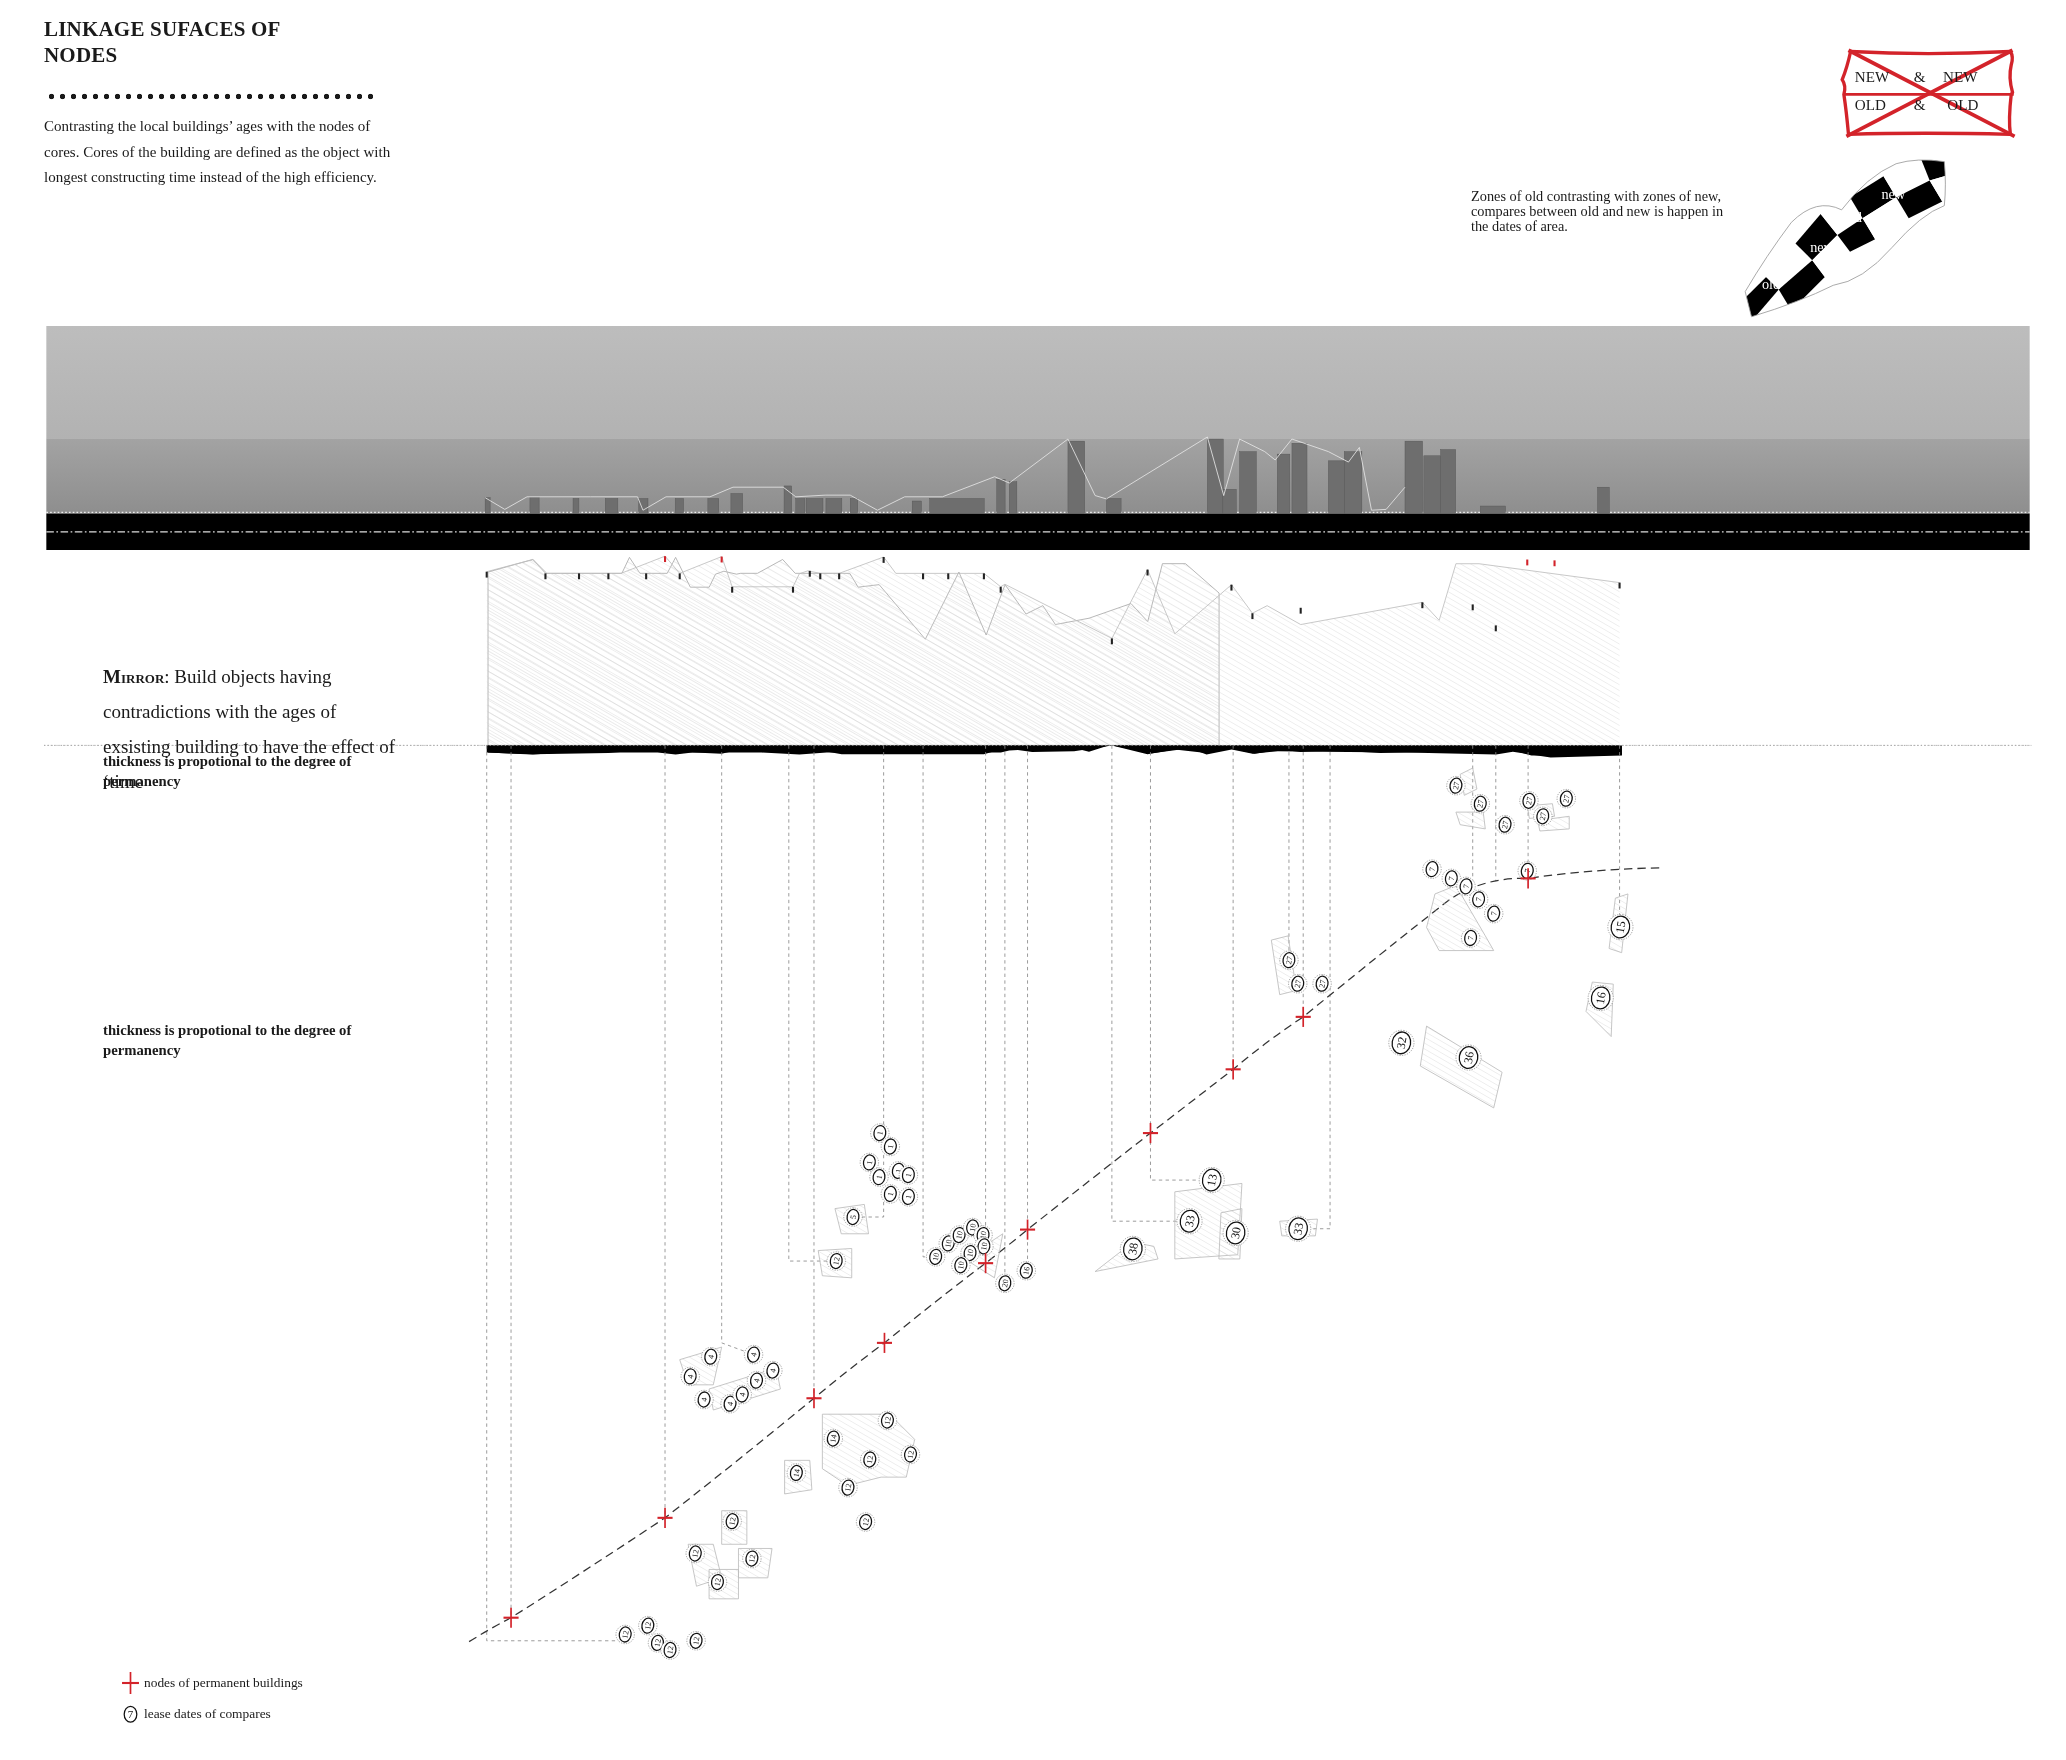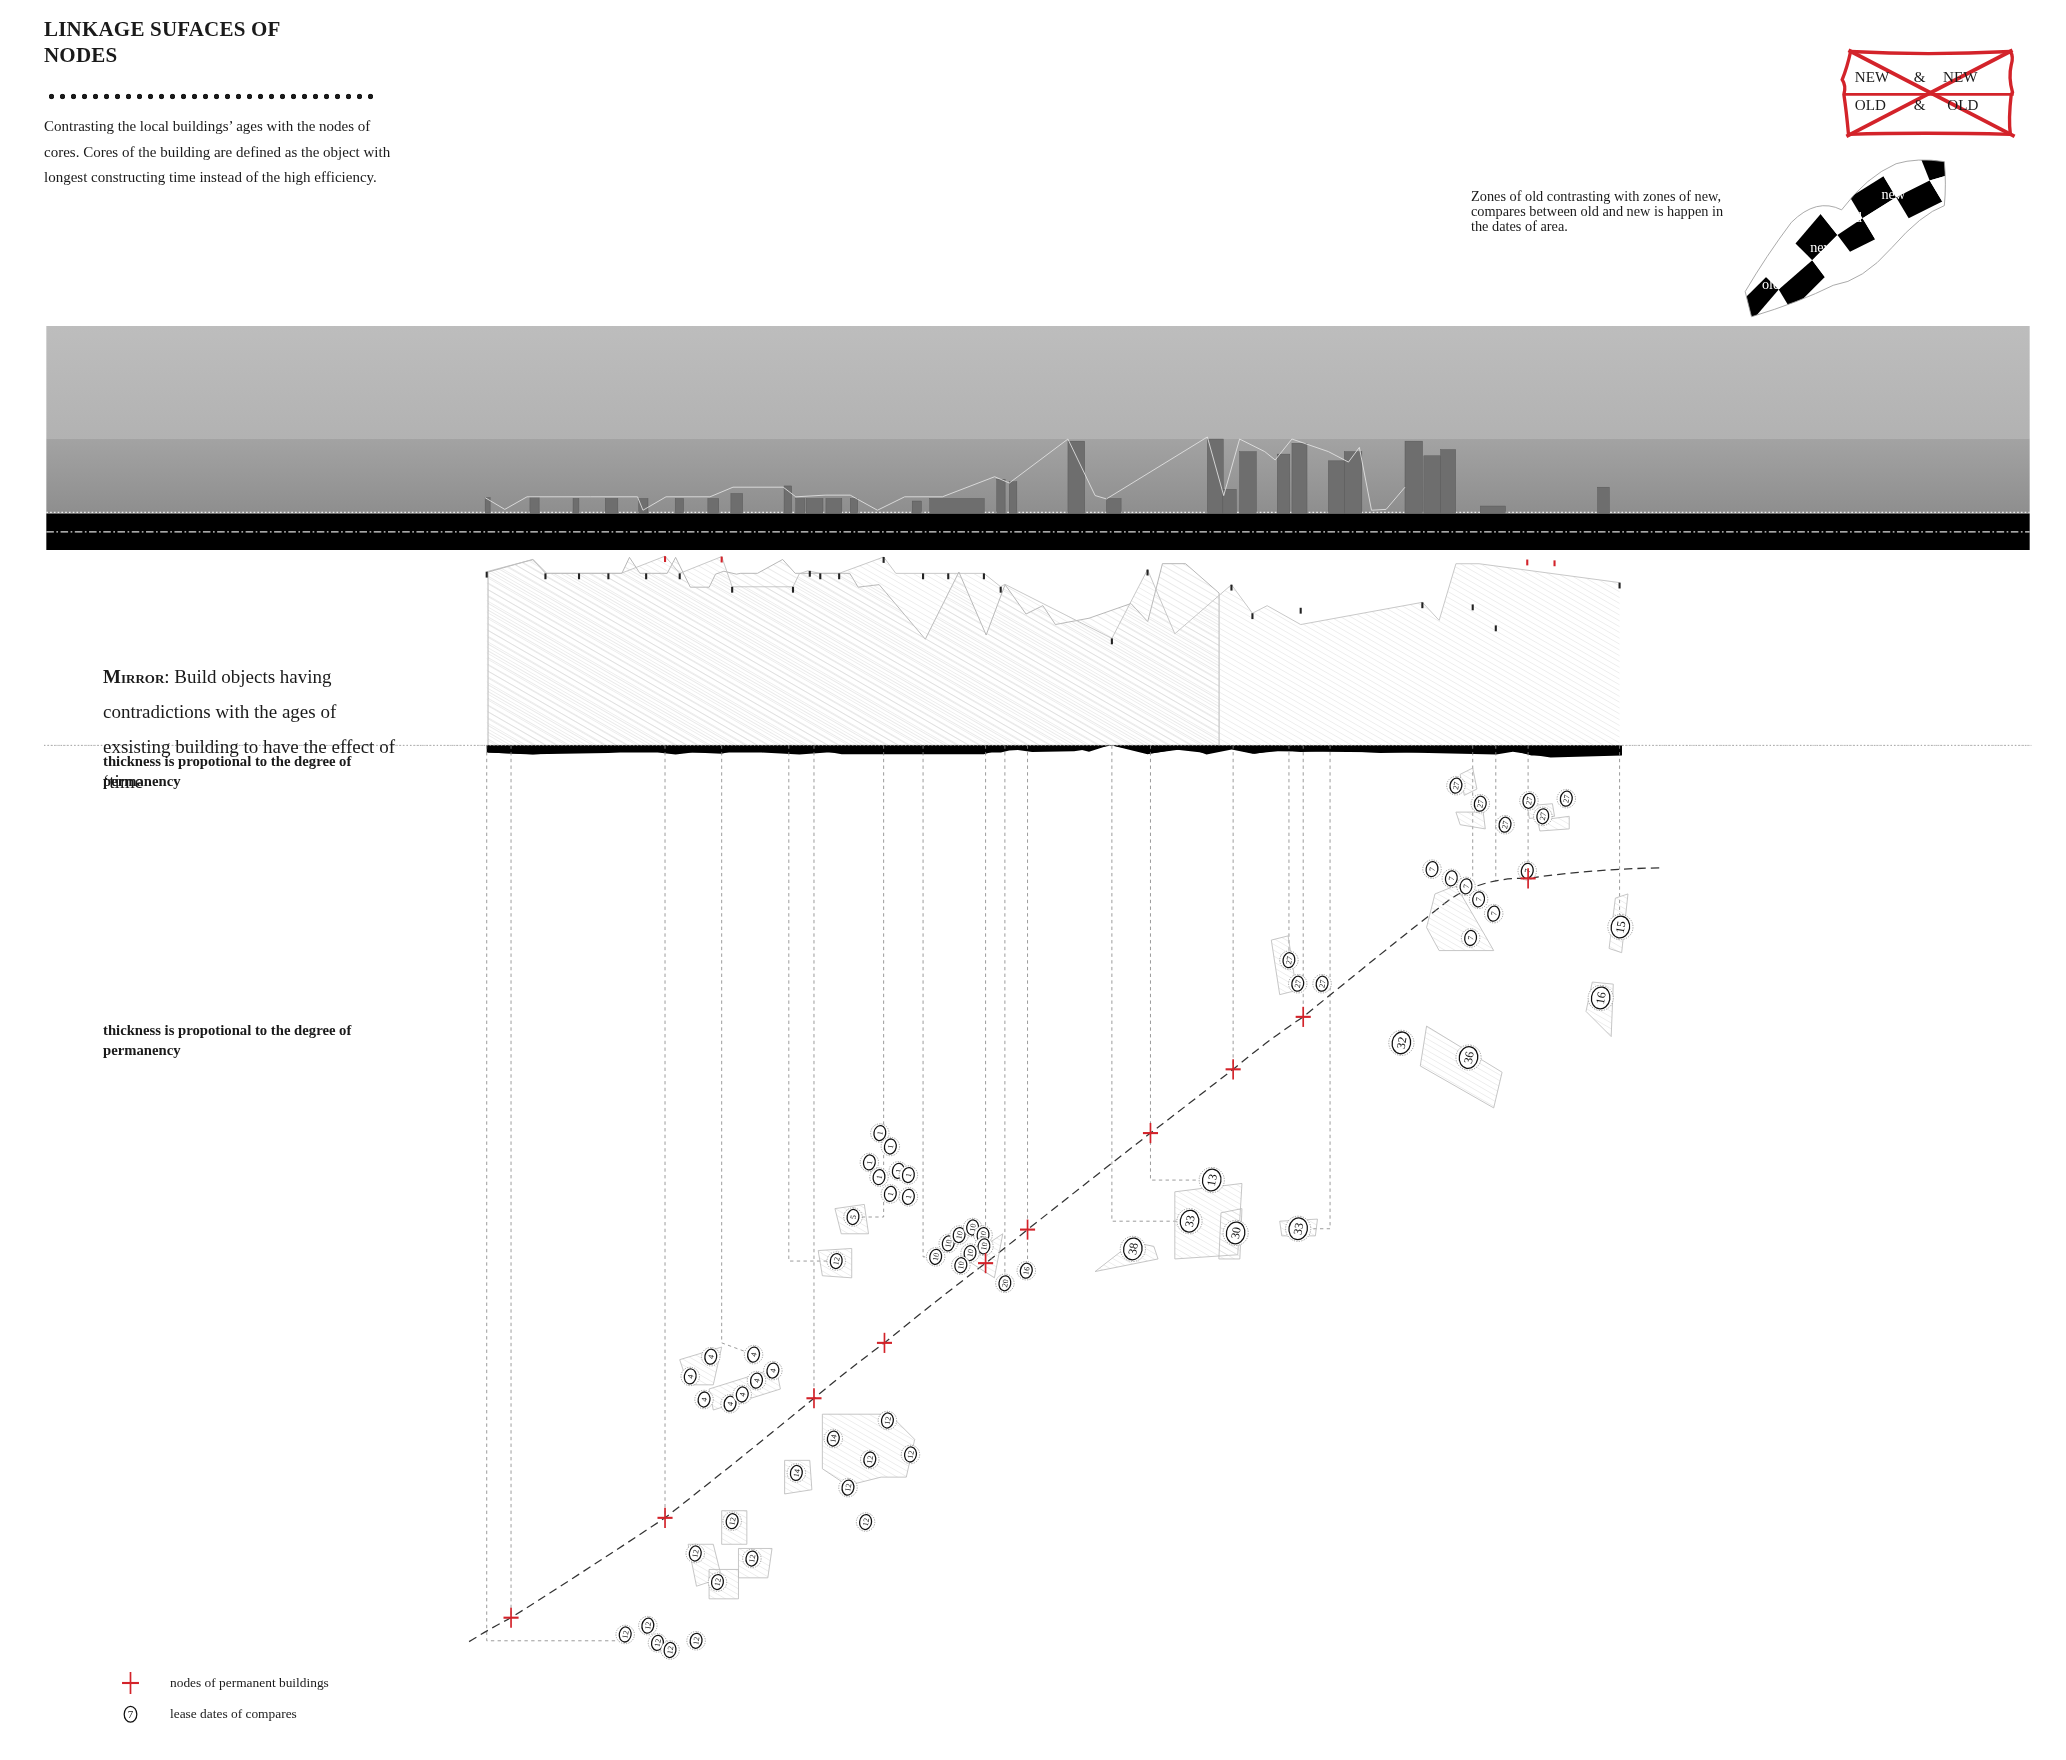--- a/index.html
+++ b/index.html
@@ -5,21 +5,21 @@
   html,body{margin:0;padding:0;background:#fff;}
   body{width:2066px;height:1761px;position:relative;overflow:hidden;font-family:"DejaVu Serif","Liberation Serif",serif;color:#1a1a1a;}
   .abs{position:absolute;}
   .title{left:44px;top:16px;width:344px;font-family:"Liberation Serif","DejaVu Serif",serif;font-weight:bold;font-size:21px;line-height:26px;letter-spacing:0.2px;}
   .dots{left:46px;top:93px;width:327px;height:6.7px;background-image:radial-gradient(circle,#1a1a1a 2.5px,transparent 2.9px);background-size:11px 6.7px;background-repeat:repeat-x;}
   .intro{left:44px;top:114px;width:361px;font-family:"Liberation Serif",serif;font-size:15px;line-height:25.6px;}
   .zones-text{left:1471px;top:189px;width:269px;font-family:"Liberation Serif",serif;font-size:14.3px;line-height:15px;}
   .mirror{left:103px;top:615px;width:302px;font-family:"Liberation Serif",serif;font-size:19px;line-height:35px;margin-top:44px;}
   .mirror .kw{font-weight:bold;font-variant:small-caps;}
   .note{font-family:"Liberation Serif",serif;font-size:14.7px;line-height:20px;width:260px;font-weight:bold;}
-  .legend-row{display:flex;align-items:center;gap:31px;font-family:"Liberation Serif",serif;font-size:13.4px;}
+  .legend-row{display:flex;align-items:center;gap:5px;font-family:"Liberation Serif",serif;font-size:13.4px;}
   svg text{font-family:"Liberation Serif","DejaVu Serif",serif;}
 </style>
 </head>
 <body>
 
 <div class="abs title">
   <div>LINKAGE SUFACES OF</div>
   <div>NODES</div>
 </div>
 <div class="abs dots"></div>

